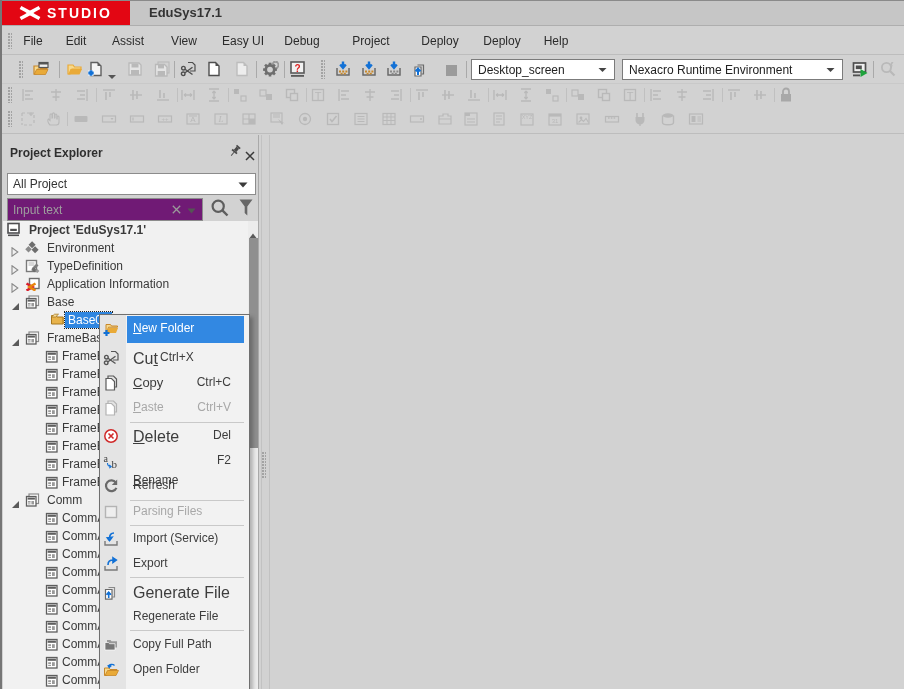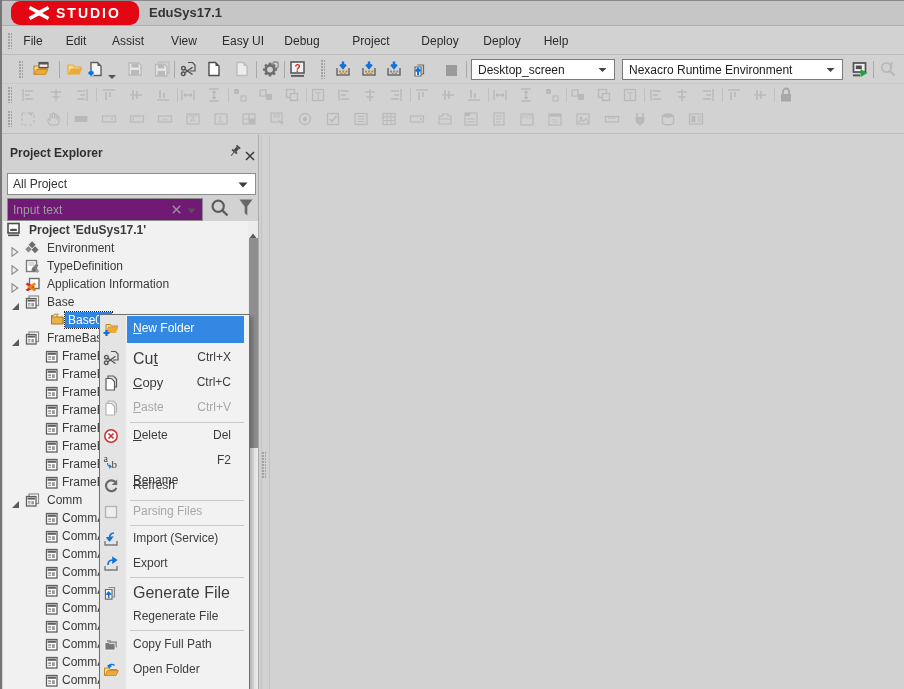--- a/index.html
+++ b/index.html
@@ -4,21 +4,21 @@
 .ab{position:absolute;}
 .sep1{position:absolute;width:1px;background:#a9a9a9;}
 .grip{position:absolute;width:4px;background-image:radial-gradient(circle at 1px 1px,#a3a3a3 0.8px,transparent 1px);background-size:3px 3px;}
 .mi{position:absolute;font-size:12px;color:#2b2b2b;}
 .trow{position:absolute;font-size:12px;color:#3a3a3a;white-space:nowrap;}
 u{text-decoration-thickness:1px;}
 </style></head><body>
 <div class="ab" style="left:0;top:0;width:904px;height:1px;background:#8a8a8a"></div>
 <div class="ab" style="left:0;top:0;width:2px;height:689px;background:#767676"></div>
 <div class="ab" style="left:2px;top:1px;width:902px;height:24px;background:#c6c6c6;border-bottom:1px solid #aeaeae"></div>
-<div class="ab" style="left:11px;top:1px;width:128px;height:24px;background:#e30613;color:#fff;border-radius:9px;">
+<div class="ab" style="left:2px;top:1px;width:128px;height:24px;background:#e30613;color:#fff;">
     <svg width="22" height="16" viewBox="0 0 30 17" style="position:absolute;left:17px;top:4px">
       <path d="M2 1 L16 8.5 L2 16" fill="none" stroke="#fff" stroke-width="5"></path>
       <path d="M28 1 L14 8.5 L28 16" fill="none" stroke="#fff" stroke-width="5"></path>
     </svg>
     <span style="position:absolute;left:45px;top:4px;font-size:14px;font-weight:bold;letter-spacing:2px">STUDIO</span>
   </div>
 <div class="ab" style="left:149px;top:5px;font-size:13px;font-weight:bold;color:#333">EduSys17.1</div>
 <div class="grip" style="left:8px;top:33px;height:16px;"></div>
 <div class="mi" style="left:33px;top:34px;transform:translateX(-50%)">File</div>
 <div class="mi" style="left:76px;top:34px;transform:translateX(-50%)">Edit</div>
@@ -676,41 +676,41 @@
 <div class="ab" style="left:99px;top:314px;width:149px;height:375px;background:#f2f2f2;border:1px solid #6f6f6f;border-bottom:none;box-shadow:3px 3px 4px rgba(0,0,0,0.25);z-index:5"></div>
 <div class="ab" style="left:100px;top:315px;width:26px;height:374px;background:#e4e4e4;z-index:6"></div>
 <div class="ab" style="left:127px;top:316px;width:117px;height:27px;background:#3288e2;z-index:6"></div>
 <div class="ab" style="left:133px;top:321px;font-size:12px;color:#fff;z-index:7;white-space:nowrap"><u>N</u>ew Folder</div>
 <div class="ab" style="left:103px;top:321px;z-index:7"><svg width="16" height="16" viewBox="0 0 16 16" style="">
       <path d="M3 3.5 h4.5 l1 1.5 h6 v1.2 H5.5 L3.6 12 H3 Z" fill="#f7d98d" stroke="#c8882a" stroke-width="1"></path>
       <path d="M5.2 7 H15 L13 12 H3.4 Z" fill="#e9aa38"></path>
       <path d="M3.5 9 V15 M0.5 12 H6.5" stroke="#1271d6" stroke-width="2.2"></path>
     </svg></div>
 <div class="ab" style="left:133px;top:350px;font-size:16px;color:#3d3d3d;z-index:7;white-space:nowrap">Cu<u>t</u></div>
-<div class="ab" style="left:160px;top:350px;width:71px;text-align:right;font-size:12px;color:#3d3d3d;z-index:7">Ctrl+X</div>
+<div class="ab" style="left:160px;top:350px;width:71px;text-align:left;font-size:12px;color:#3d3d3d;z-index:7">Ctrl+X</div>
 <div class="ab" style="left:103px;top:350px;z-index:7"><svg width="16" height="16" viewBox="0 0 16 16" style="">
       <path d="M8 1.5 h4.5 L15 4 V10 H10" fill="none" stroke="#565656" stroke-width="1.2"></path>
       <circle cx="3.4" cy="7.2" r="1.8" fill="none" stroke="#565656" stroke-width="1.4"></circle>
       <circle cx="3.2" cy="12.8" r="1.8" fill="none" stroke="#565656" stroke-width="1.4"></circle>
       <path d="M5 8.2 L12.5 13.5 M5 11.8 L12.5 6.2" stroke="#565656" stroke-width="1.4"></path>
     </svg></div>
 <div class="ab" style="left:133px;top:375px;font-size:13px;color:#3d3d3d;z-index:7;white-space:nowrap"><u>C</u>opy</div>
 <div class="ab" style="left:160px;top:375px;width:71px;text-align:right;font-size:12px;color:#3d3d3d;z-index:7">Ctrl+C</div>
 <div class="ab" style="left:103px;top:375px;z-index:7"><svg width="16" height="16" viewBox="0 0 16 16" style="">
       <path d="M5 1 h5.5 L13.5 4 V12 H5 Z" fill="none" stroke="#5a5a5a" stroke-width="1.2"></path>
       <path d="M3 3.5 h5.5 L11.5 6.5 V15 H3 Z" fill="#fff" stroke="#5a5a5a" stroke-width="1.2"></path>
     </svg></div>
 <div class="ab" style="left:133px;top:400px;font-size:12px;color:#a8a8a8;z-index:7;white-space:nowrap"><u>P</u>aste</div>
 <div class="ab" style="left:160px;top:400px;width:71px;text-align:right;font-size:12px;color:#a8a8a8;z-index:7">Ctrl+V</div>
 <div class="ab" style="left:103px;top:400px;z-index:7"><svg width="16" height="16" viewBox="0 0 16 16" style="">
       <path d="M5 1 h5.5 L13.5 4 V12 H5 Z" fill="none" stroke="#b4b4b4" stroke-width="1.2"></path>
       <path d="M3 3.5 h5.5 L11.5 6.5 V15 H3 Z" fill="#fff" stroke="#b4b4b4" stroke-width="1.2"></path>
     </svg></div>
 <div class="ab" style="left:130px;top:421.5px;width:114px;height:1px;background:#c9c9c9;z-index:7"></div>
-<div class="ab" style="left:133px;top:428px;font-size:12px;color:#3d3d3d;z-index:7;white-space:nowrap"><u>D</u>elete</div>
+<div class="ab" style="left:133px;top:428px;font-size:16px;color:#3d3d3d;z-index:7;white-space:nowrap"><u>D</u>elete</div>
 <div class="ab" style="left:160px;top:428px;width:71px;text-align:right;font-size:12px;color:#3d3d3d;z-index:7">Del</div>
 <div class="ab" style="left:103px;top:428px;z-index:7"><svg width="16" height="16" viewBox="0 0 16 16" style="">
       <circle cx="8" cy="8" r="6.2" fill="#fff" stroke="#d02a2a" stroke-width="1.5"></circle>
       <path d="M5.5 5.5 L10.5 10.5 M10.5 5.5 L5.5 10.5" stroke="#d02a2a" stroke-width="1.6"></path>
     </svg></div>
 <div class="ab" style="left:133px;top:473px;font-size:12px;color:#3d3d3d;z-index:7;white-space:nowrap"><u>R</u>ename</div>
 <div class="ab" style="left:160px;top:453px;width:71px;text-align:right;font-size:12px;color:#3d3d3d;z-index:7">F2</div>
 <div class="ab" style="left:103px;top:453px;z-index:7"><svg width="16" height="16" viewBox="0 0 16 16" style="">
       <text x="0.5" y="8.5" font-size="10" fill="#3e3e3e" font-family="Liberation Serif">a</text>
       <text x="8.5" y="14.5" font-size="11" fill="#3e3e3e" font-family="Liberation Serif">b</text>

